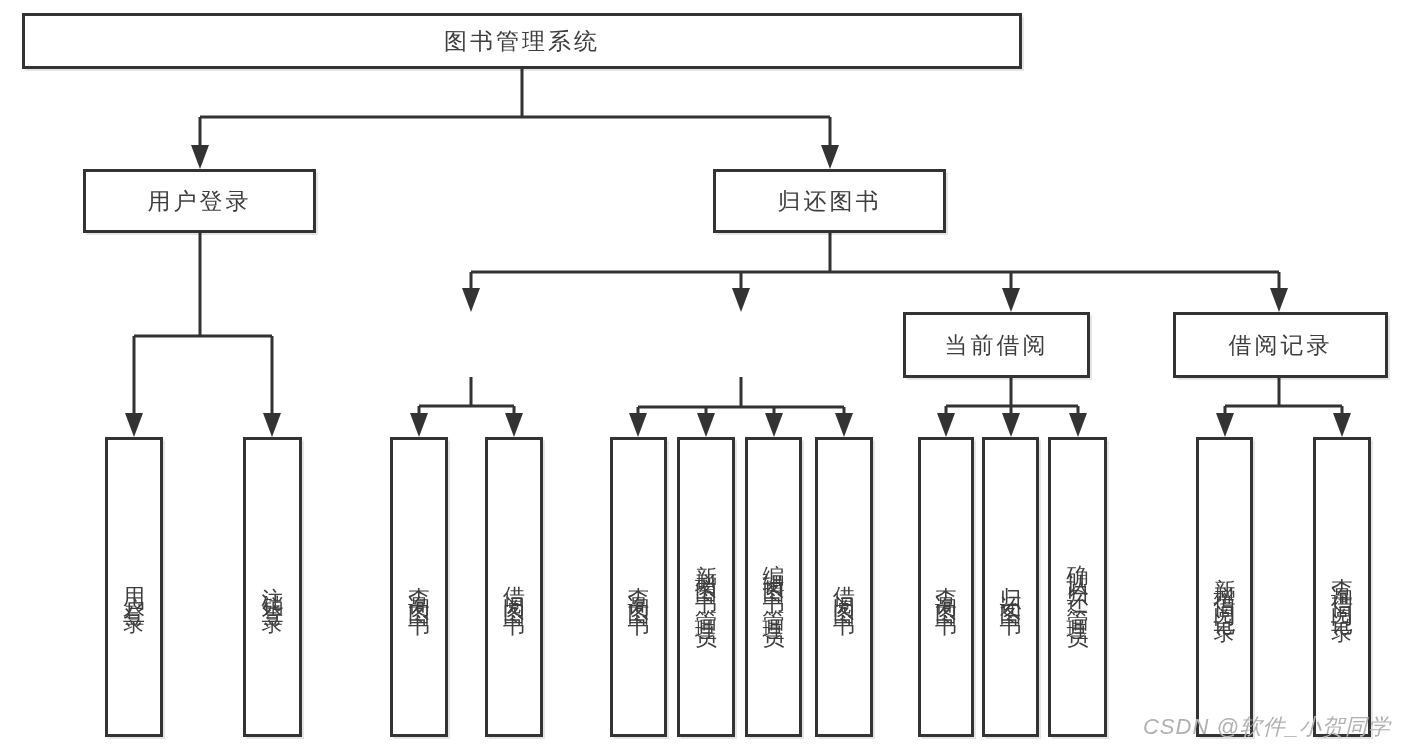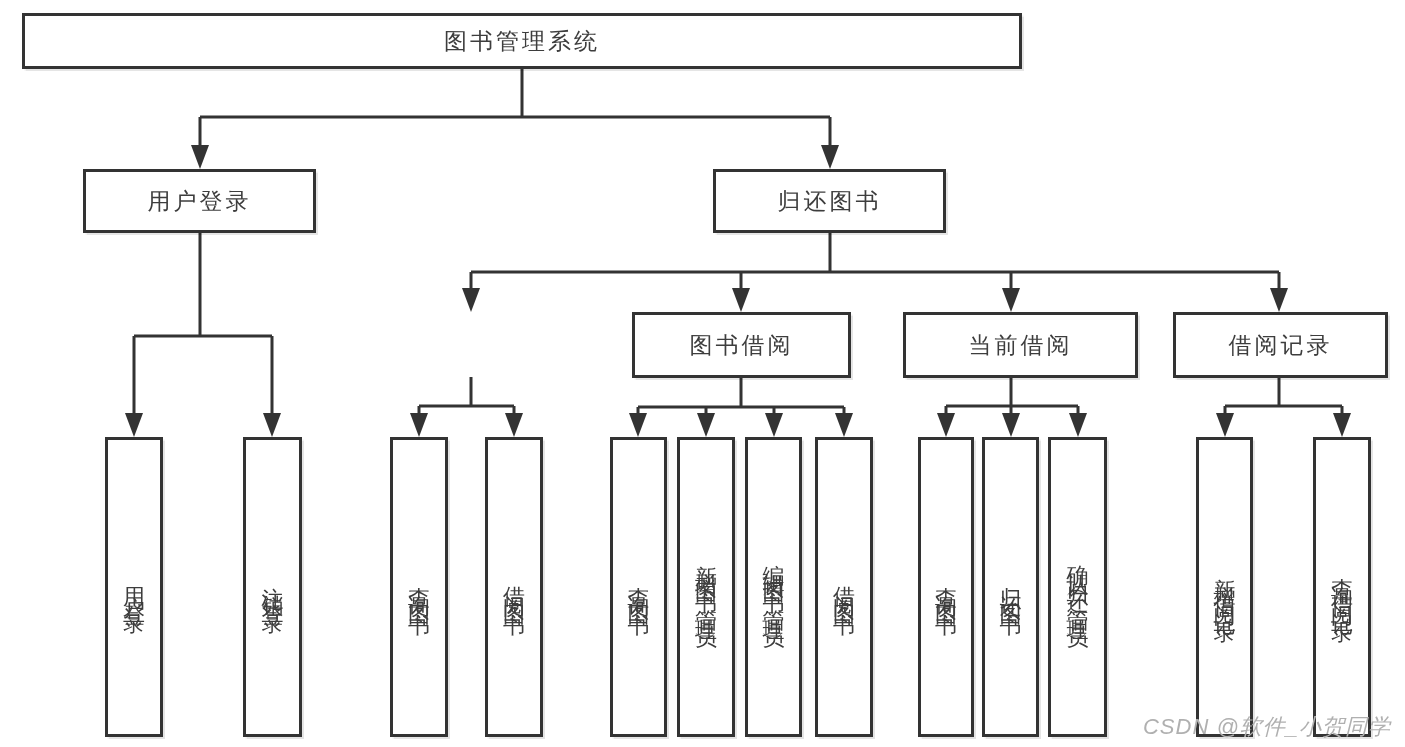--- a/index.html
+++ b/index.html
@@ -131,24 +131,21 @@
     <span class="hlabel">图书管理系统</span>
   </div>
 
   <div class="node" style="left:83px; top:169px; width:233px; height:64px;">
     <span class="hlabel">用户登录</span>
   </div>
   <div class="node" style="left:713px; top:169px; width:233px; height:64px;">
     <span class="hlabel">归还图书</span>
   </div>
 
-  <div class="node" style="left:632px; top:312px; width:219px; height:66px;">
-    <span class="hlabel">图书借阅</span>
-  </div>
-  <div class="node" style="left:903px; top:312px; width:235px; height:66px;">
+  <div class="node" style="left:903px; top:312px; width:187px; height:66px;">
     <span class="hlabel">当前借阅</span>
   </div>
   <div class="node" style="left:1173px; top:312px; width:215px; height:66px;">
     <span class="hlabel">借阅记录</span>
   </div>
 
   <div class="vnode" style="left:105px; width:58px;">
     <span class="vlabel">用户登录</span>
   </div>
   <div class="vnode" style="left:243px; width:59px;">

